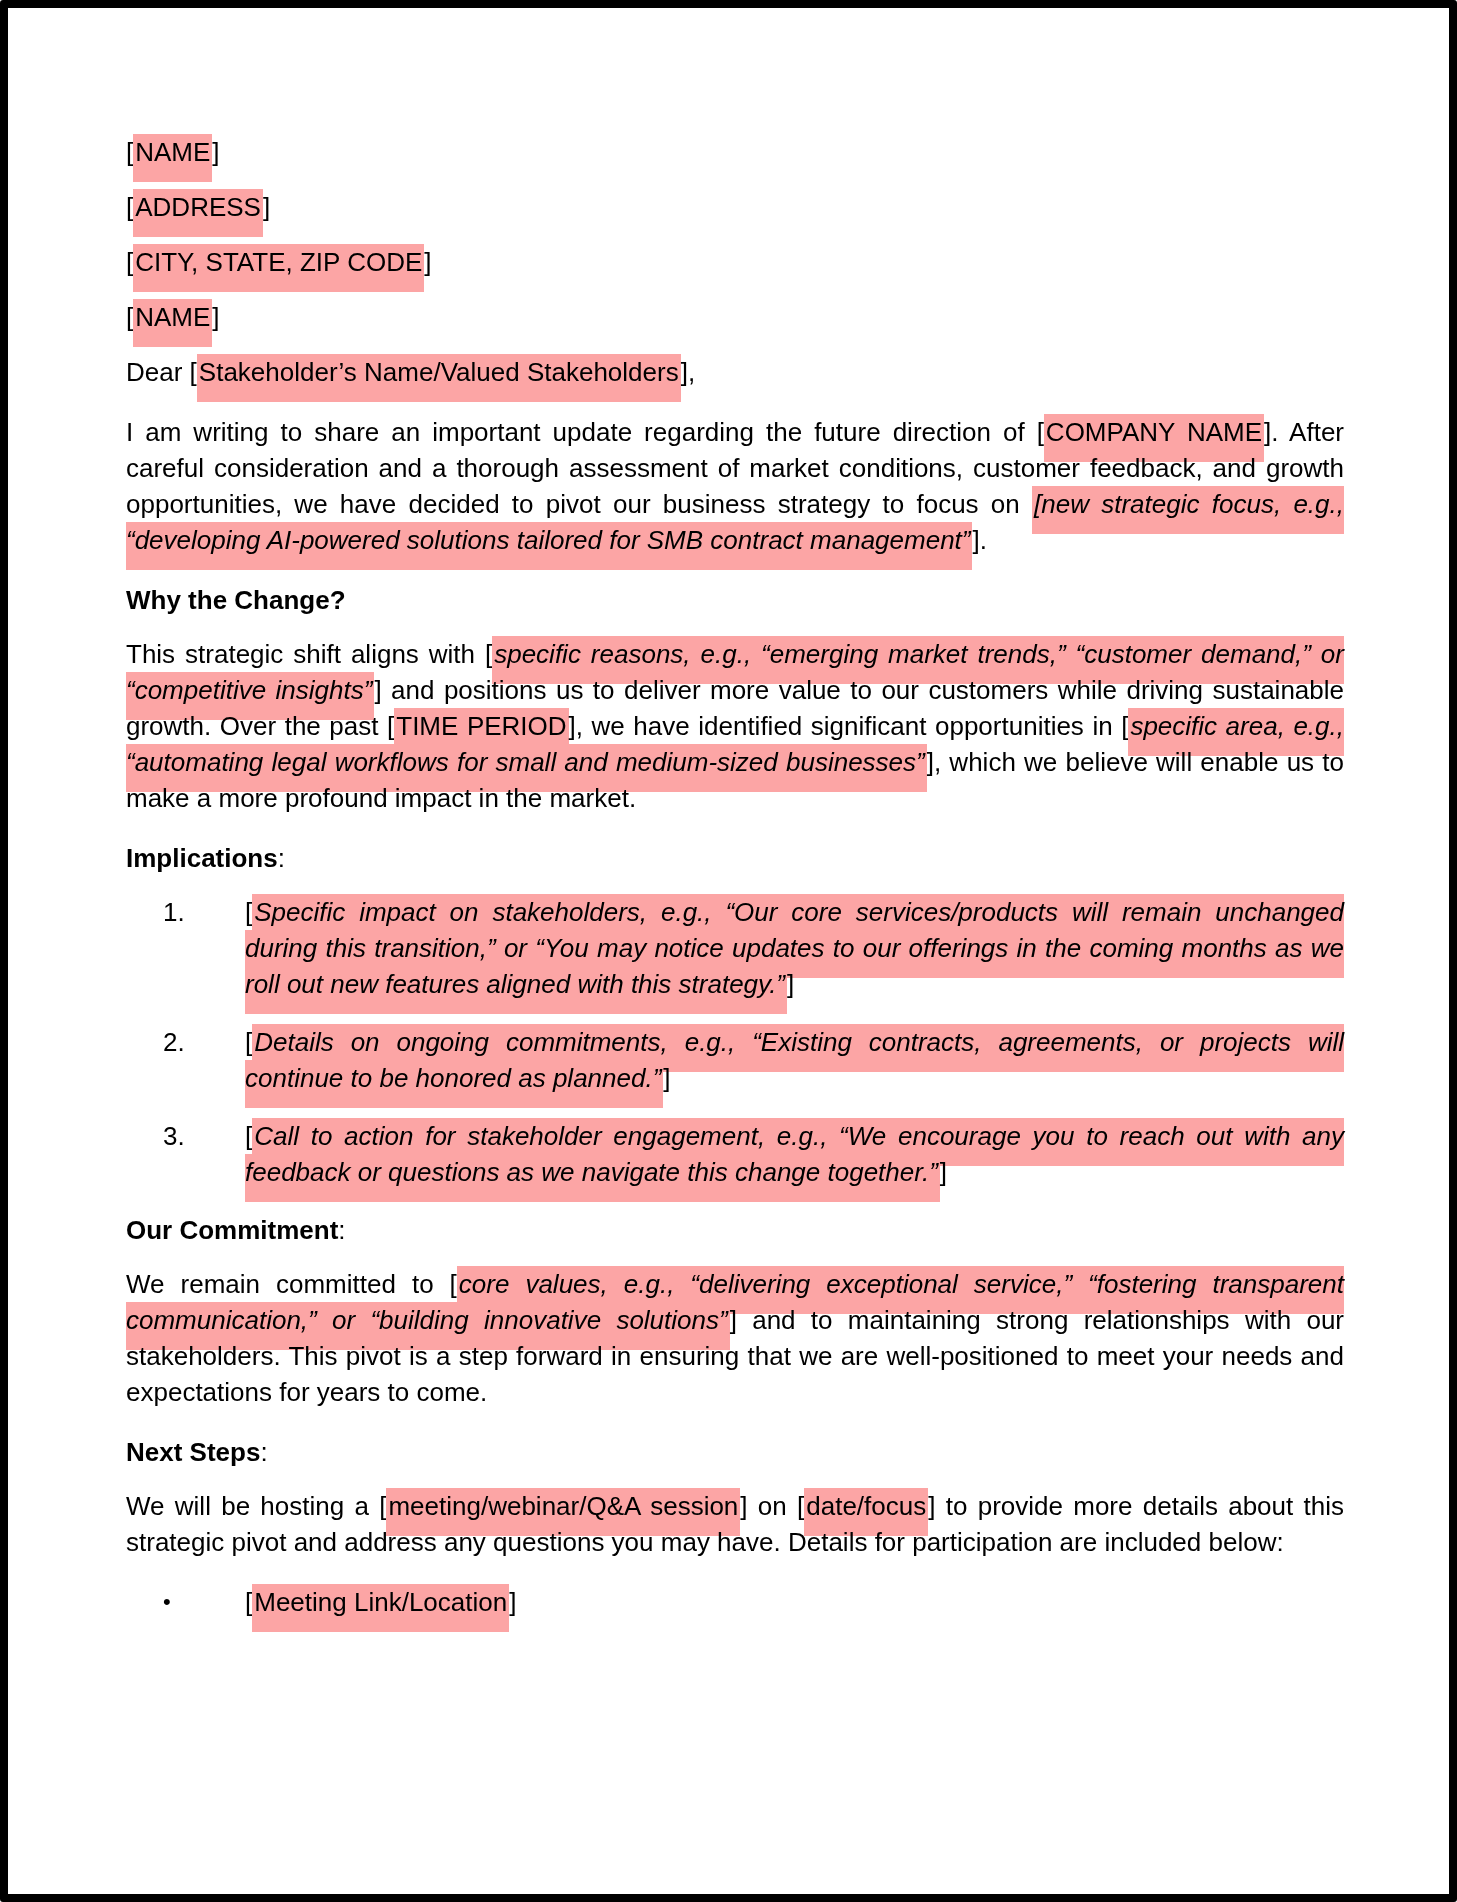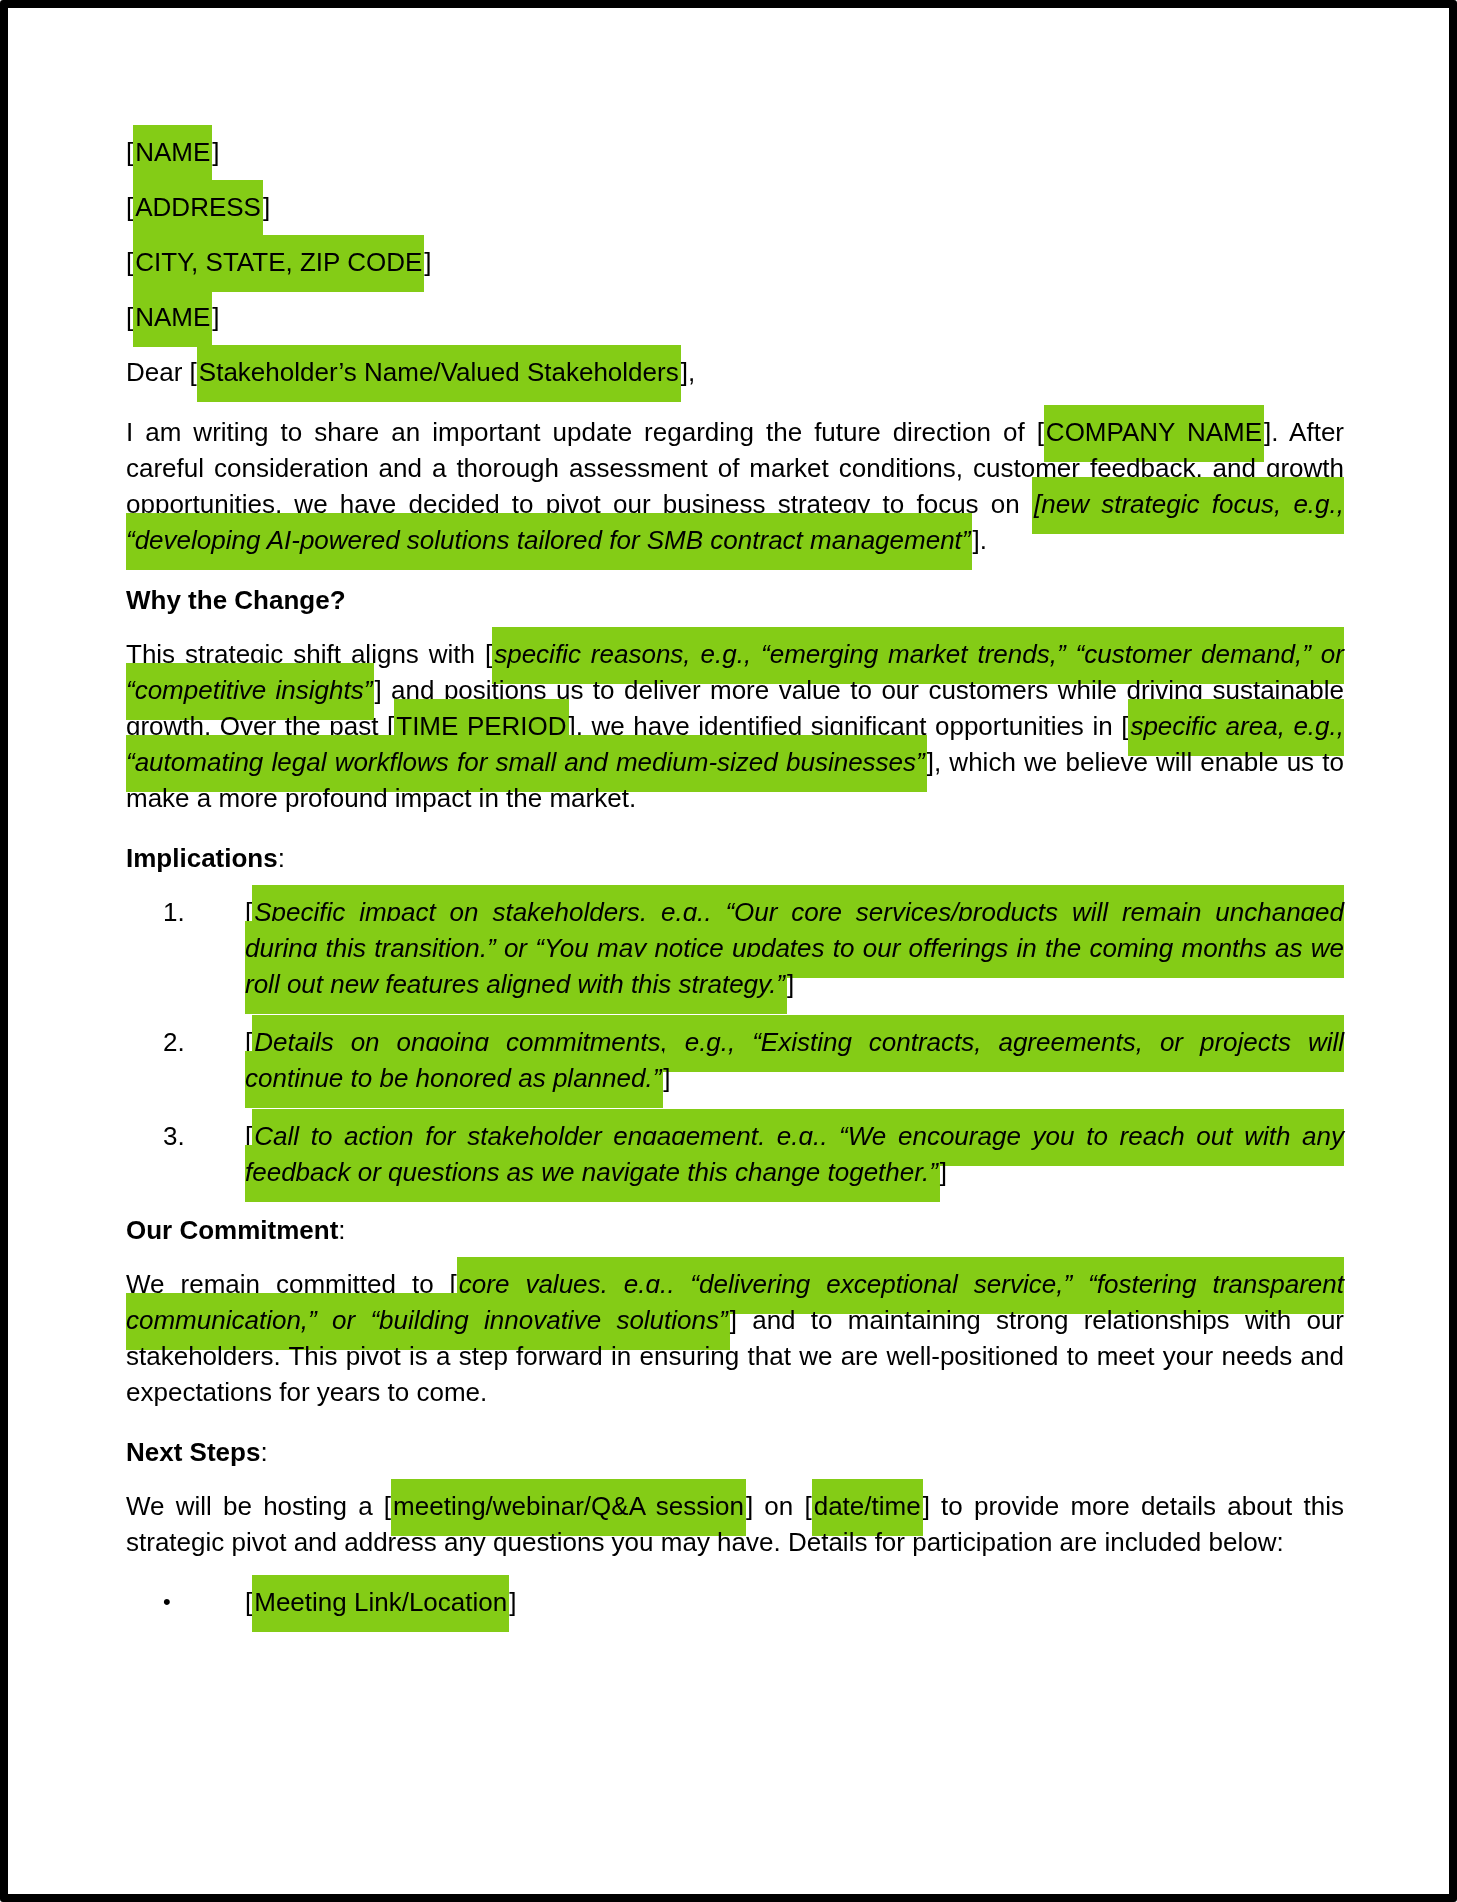--- a/index.html
+++ b/index.html
@@ -42,22 +42,22 @@
     margin: 0 0 24px 0;
     text-align: justify;
   }
   .heading {
     margin: 0 0 18px 0;
     text-align: left;
   }
 
   
   .hl {
-    background: #84cc16;
-    padding: 12px 2px 15px 2px;
+    background: #fca5a5;
+    padding: 3px 2px 15px 2px;
   }
   .it { font-style: italic; }
   .bold { font-weight: 700; }
 
   
   .numlist, .bullist {
     list-style: none;
     margin: 0 0 4px 0;
     padding: 0;
   }
@@ -117,21 +117,21 @@
       <div class="licontent"><span>[</span><span class="hl it">Call to action for stakeholder engagement, e.g., “We encourage you to reach out with any feedback or questions as we navigate this change together.”</span><span>]</span></div>
     </li>
   </ol>
 
   <p class="heading"><span class="bold">Our Commitment</span><span>:</span></p>
 
   <p class="para"><span>We remain committed to [</span><span class="hl it">core values, e.g., “delivering exceptional service,” “fostering transparent communication,” or “building innovative solutions”</span><span>] and to maintaining strong relationships with our stakeholders. This pivot is a step forward in ensuring that we are well-positioned to meet your needs and expectations for years to come.</span></p>
 
   <p class="heading"><span class="bold">Next Steps</span><span>:</span></p>
 
-  <p class="para"><span>We will be hosting a [</span><span class="hl">meeting/webinar/Q&amp;A session</span><span>] on [</span><span class="hl">date/time</span><span>] to provide more details about this strategic pivot and address any questions you may have. Details for participation are included below:</span></p>
+  <p class="para"><span>We will be hosting a [</span><span class="hl">meeting/webinar/Q&amp;A session</span><span>] on [</span><span class="hl">date/focus</span><span>] to provide more details about this strategic pivot and address any questions you may have. Details for participation are included below:</span></p>
 
   <ul class="bullist">
     <li>
       <span class="marker bullet-glyph">•</span>
       <div class="licontent"><span>[</span><span class="hl">Meeting Link/Location</span><span>]</span></div>
     </li>
   </ul>
 
 </div>
 

